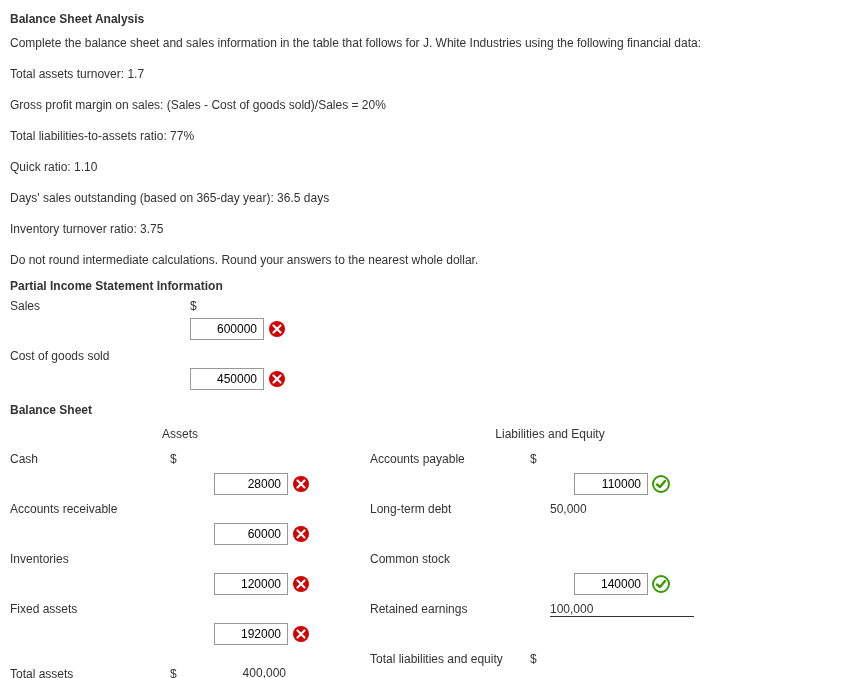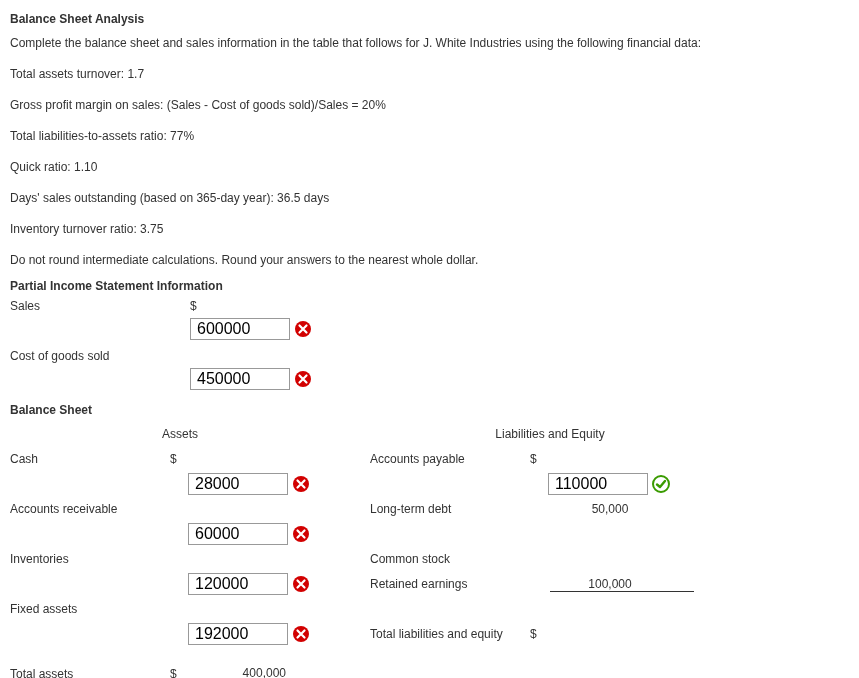--- a/index.html
+++ b/index.html
@@ -41,27 +41,27 @@
     .dollar {
       width: 20px;
       text-align: left;
     }
     .input-wrap {
       display: flex;
       align-items: center;
       gap: 4px;
     }
     input.val {
-      width: 100px;
+      width: 74px;
       height: 22px;
       border: 1px solid #999;
-      text-align: left;
+      text-align: right;
       padding: 2px 6px;
       font-family: Verdana, Geneva, sans-serif;
-      font-size: 16px;
+      font-size: 12px;
       box-sizing: border-box;
     }
     .icon {
       width: 18px;
       height: 18px;
       display: inline-flex;
       align-items: center;
       justify-content: center;
     }
     .bs-container {
@@ -82,21 +82,21 @@
       margin: 1px 0;
     }
     .bs-label {
       width: 160px;
     }
     .bs-dollar {
       width: 20px;
     }
     .bs-value {
       width: 120px;
-      text-align: center;
+      text-align: left;
       padding-right: 24px;
     }
     .bs-input-cell {
       width: 140px;
       display: flex;
       justify-content: flex-end;
       align-items: center;
       gap: 4px;
     }
     .underline-single {
@@ -269,20 +269,32 @@
     <div class="bs-row">
       <div class="bs-label">Long-term debt</div>
       <div class="bs-dollar"></div>
       <div class="bs-value">50,000</div>
     </div>
     <div class="bs-row" style="height:24px;"></div>
 
     <div class="bs-row">
       <div class="bs-label">Common stock</div>
     </div>
+    <div class="bs-row">
+      <div class="bs-label"></div>
+      <div class="bs-input-cell">
+        <input class="val" value="140000" style="">
+        <span class="icon">
+          <svg viewBox="0 0 18 18" width="18" height="18">
+              <circle cx="9" cy="9" r="8" fill="#fff" stroke="#3a9b00" stroke-width="2"></circle>
+              <path d="M5 9.5 L8 12 L13 6" stroke="#3a9b00" stroke-width="2.4" fill="none" stroke-linecap="round" stroke-linejoin="round"></path>
+            </svg>
+        </span>
+      </div>
+    </div>
 
     <div class="bs-row">
       <div class="bs-label">Retained earnings</div>
       <div class="bs-dollar"></div>
       <div class="bs-value underline-single">100,000</div>
     </div>
     <div class="bs-row" style="height:24px;"></div>
 
     <div class="bs-row">
       <div class="bs-label">Total liabilities and equity</div>

